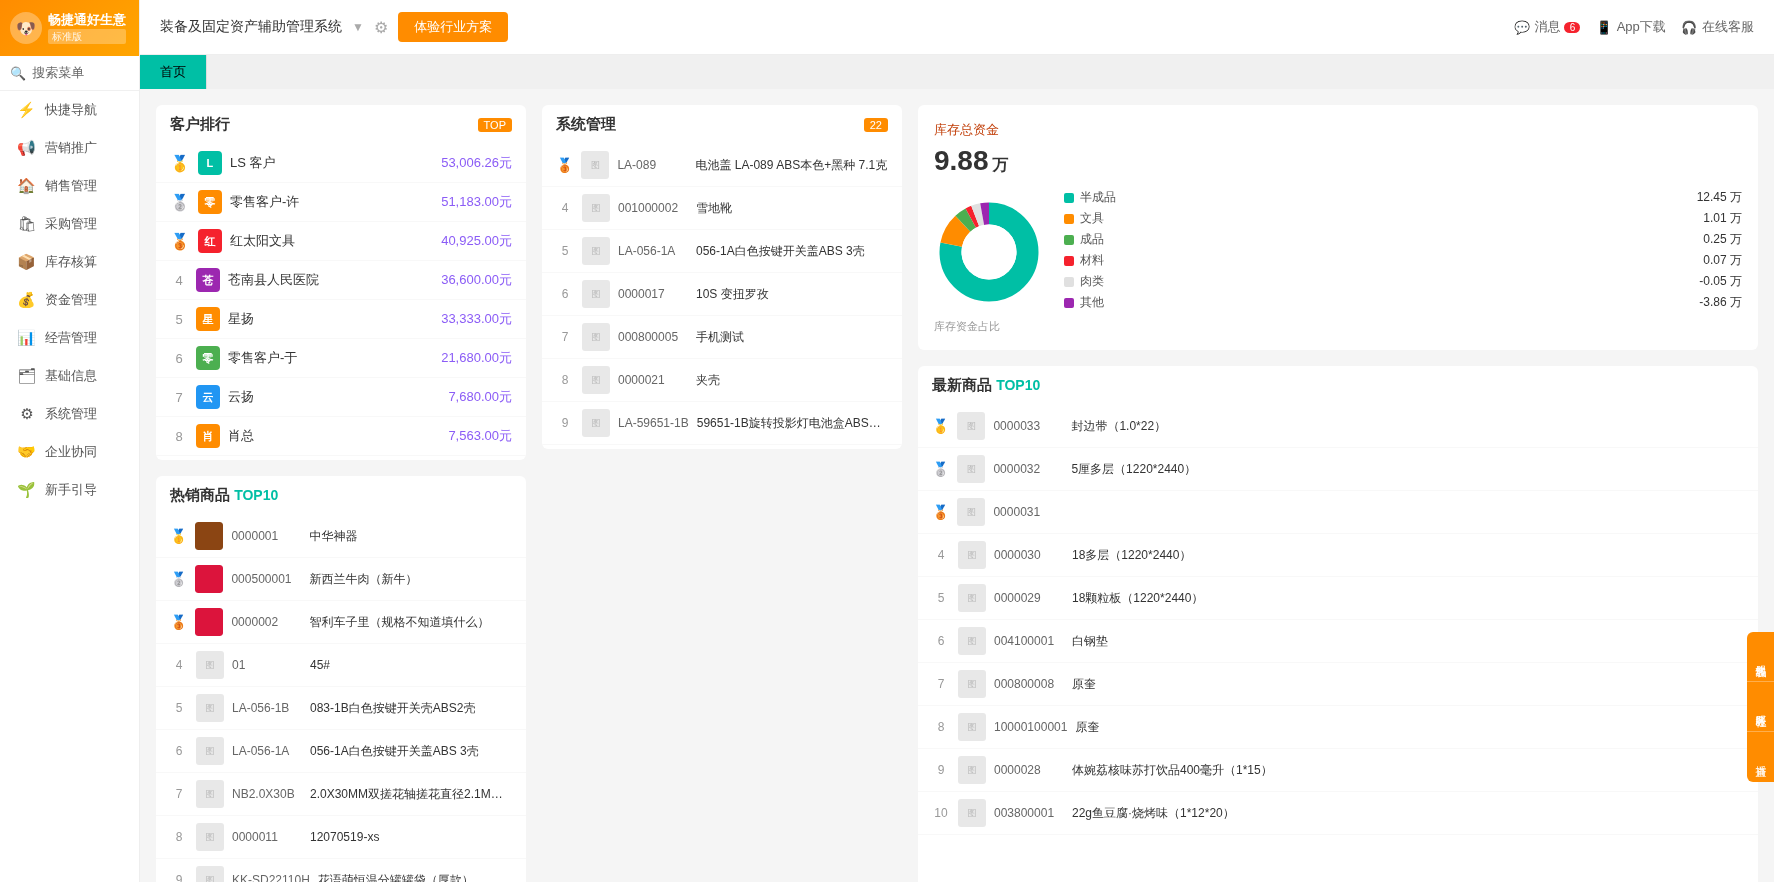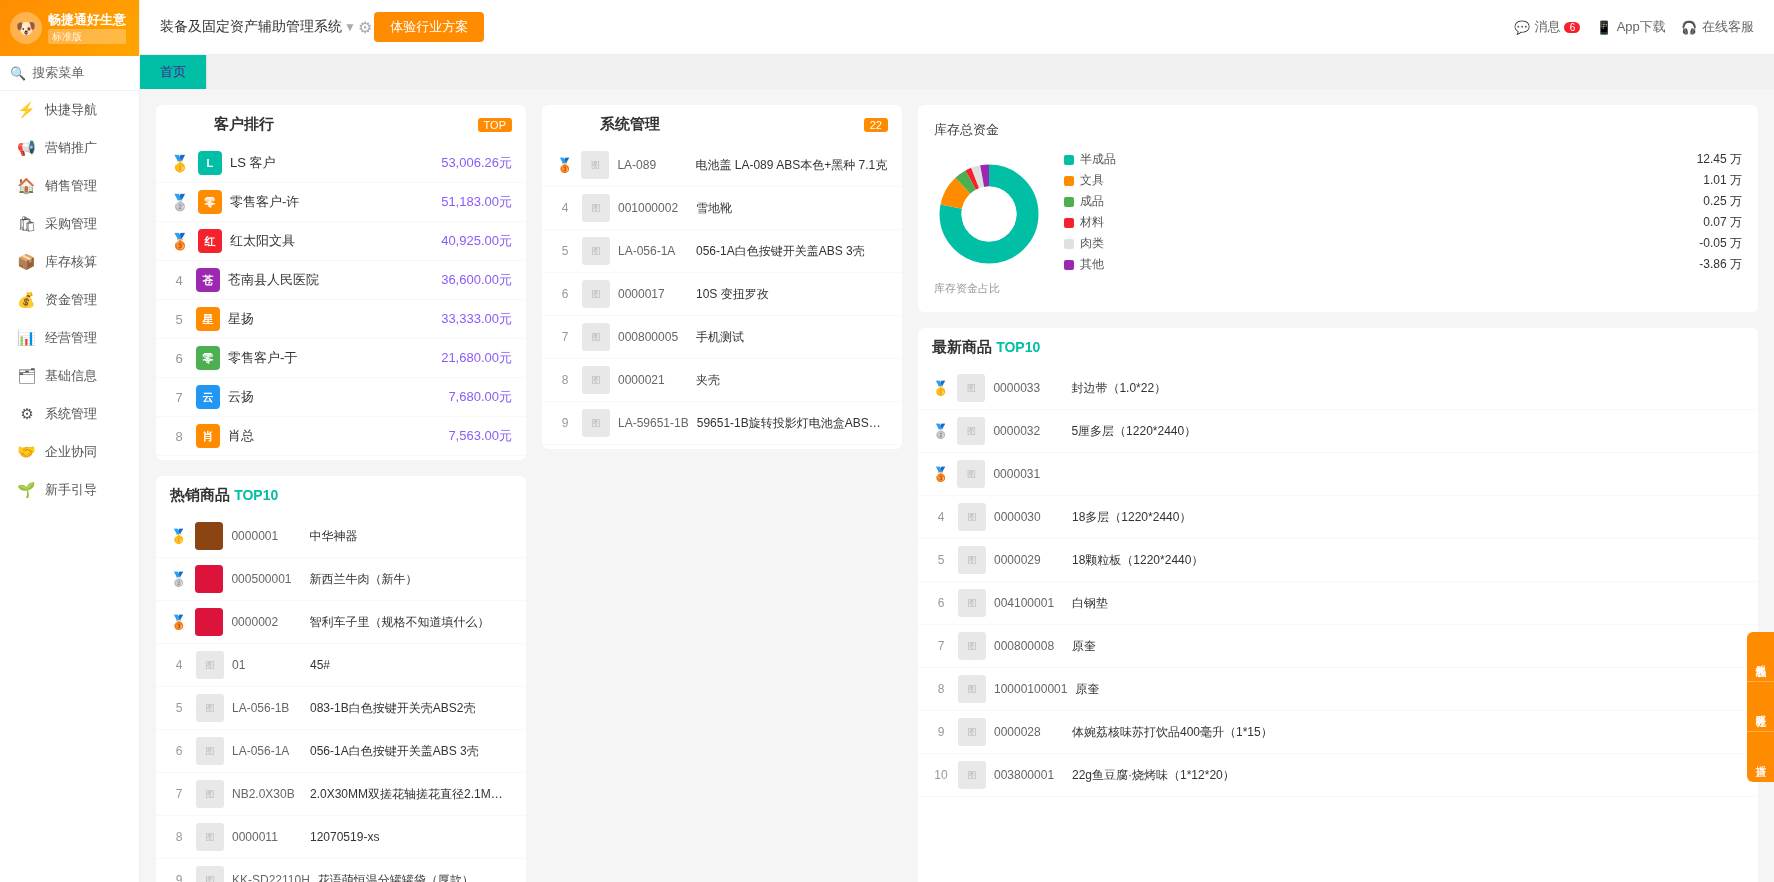--- a/index.html
+++ b/index.html
@@ -67,21 +67,21 @@
       background: #fff;
       border-bottom: 1px solid #eee;
       padding: 0 20px;
       height: 55px;
       display: flex;
       align-items: center;
       justify-content: space-between;
       flex-shrink: 0;
     }
     .header-left {
-      display: flex; align-items: center; gap: 2px;
+      display: flex; align-items: center; gap: 10px;
     }
     .header-title {
       font-size: 14px; color: #333;
     }
     .header-dropdown {
       color: #aaa; font-size: 12px; cursor: pointer;
     }
     .header-gear {
       color: #aaa; font-size: 16px; cursor: pointer;
     }
@@ -108,21 +108,21 @@
       display: flex; align-items: flex-end;
       flex-shrink: 0;
     }
     .tab-item {
       padding: 8px 20px;
       font-size: 13px; cursor: pointer;
       background: #e0e0e0; color: #666;
       border-right: 1px solid #ddd;
     }
     .tab-item.active {
-      background: #00bfa5; color: #4c1d95;
+      background: #00bfa5; color: #000000;
     }
 
     
     .content-area {
       flex: 1;
       overflow-y: auto;
       display: flex;
       gap: 0;
       background: #f5f5f5;
       padding: 16px;
@@ -175,21 +175,21 @@
       display: flex; flex-direction: column; gap: 16px;
     }
 
     
     .inventory-card {
       background: #fff;
       border-radius: 6px;
       padding: 16px;
     }
     .inventory-title {
-      font-size: 13px; color: #404040; margin-bottom: 6px;
+      font-size: 13px; color: #c2410c; margin-bottom: 6px;
     }
     .inventory-amount {
       font-size: 28px; font-weight: bold; color: #333;
       display: flex; align-items: baseline; gap: 4px;
     }
     .inventory-amount .unit { font-size: 16px; }
     .inventory-chart-area {
       display: flex; gap: 20px; margin-top: 12px; align-items: center;
     }
     .donut-chart {
@@ -270,21 +270,21 @@
       min-height: 50px;
       display: flex; align-items: center; justify-content: center;
     }
     .float-service-item:last-child { border-bottom: none; }
 
     .top-header-section {
       display: flex; align-items: center; justify-content: space-between;
       padding: 10px 14px 6px;
     }
     .top-title {
-      font-size: 15px; font-weight: bold; color: #333; margin-left: 44px;
+      font-size: 15px; font-weight: bold; color: #333;
     }
     .top-badge {
       background: #ff8c00; color: #fff; font-size: 11px;
       padding: 1px 6px; border-radius: 3px;
     }
 
     
     ::-webkit-scrollbar { width: 4px; }
     ::-webkit-scrollbar-thumb { background: #ddd; border-radius: 2px; }
   </style>
@@ -588,20 +588,24 @@
     <span class="product-name">59651-1B旋转投影灯电池盒ABS黑色+58壳</span>
   </div>
           </div>
       </div>
     </div>
 
     <div class="right-panel">
 
       <div class="inventory-card panel">
         <div class="inventory-title">库存总资金</div>
+        <div class="inventory-amount">
+          <span>9.88</span>
+          <span class="unit">万</span>
+        </div>
         <div class="inventory-chart-area">
           <div class="donut-chart">
             <svg viewBox="0 0 100 100">
 
               <circle cx="50" cy="50" r="35" fill="none" stroke="#00bfa5" stroke-width="20" stroke-dasharray="171.5 51.8" stroke-dashoffset="0" transform="rotate(-90 50 50)"></circle>
               <circle cx="50" cy="50" r="35" fill="none" stroke="#ff8c00" stroke-width="20" stroke-dasharray="22 201.3" stroke-dashoffset="-171.5" transform="rotate(-90 50 50)"></circle>
               <circle cx="50" cy="50" r="35" fill="none" stroke="#4caf50" stroke-width="20" stroke-dasharray="8.8 214.5" stroke-dashoffset="-193.5" transform="rotate(-90 50 50)"></circle>
               <circle cx="50" cy="50" r="35" fill="none" stroke="#f5222d" stroke-width="20" stroke-dasharray="4.4 218.9" stroke-dashoffset="-202.3" transform="rotate(-90 50 50)"></circle>
               <circle cx="50" cy="50" r="35" fill="none" stroke="#e0e0e0" stroke-width="20" stroke-dasharray="6.6 216.7" stroke-dashoffset="-206.7" transform="rotate(-90 50 50)"></circle>
               <circle cx="50" cy="50" r="35" fill="none" stroke="#9c27b0" stroke-width="20" stroke-dasharray="6.6 216.7" stroke-dashoffset="-213.3" transform="rotate(-90 50 50)"></circle>

